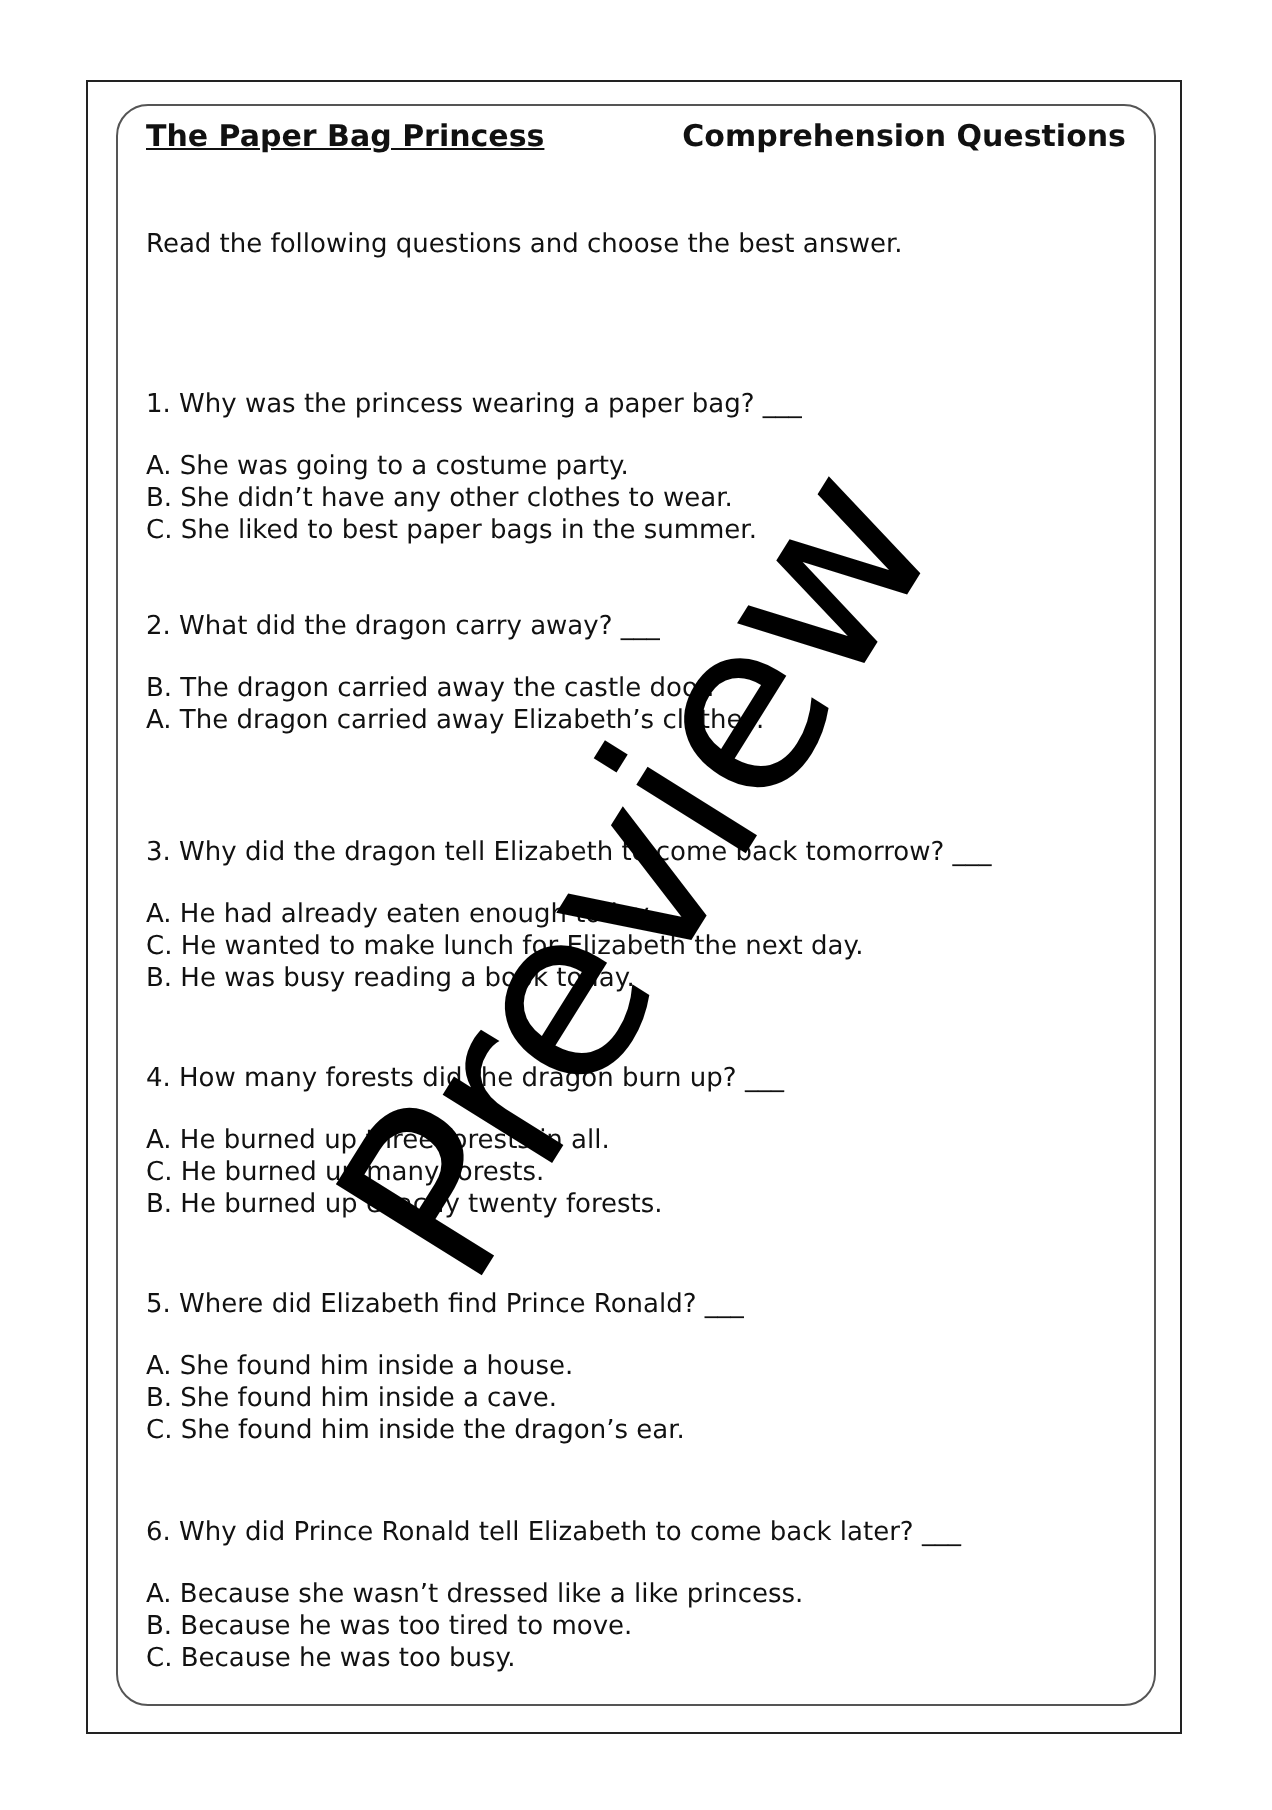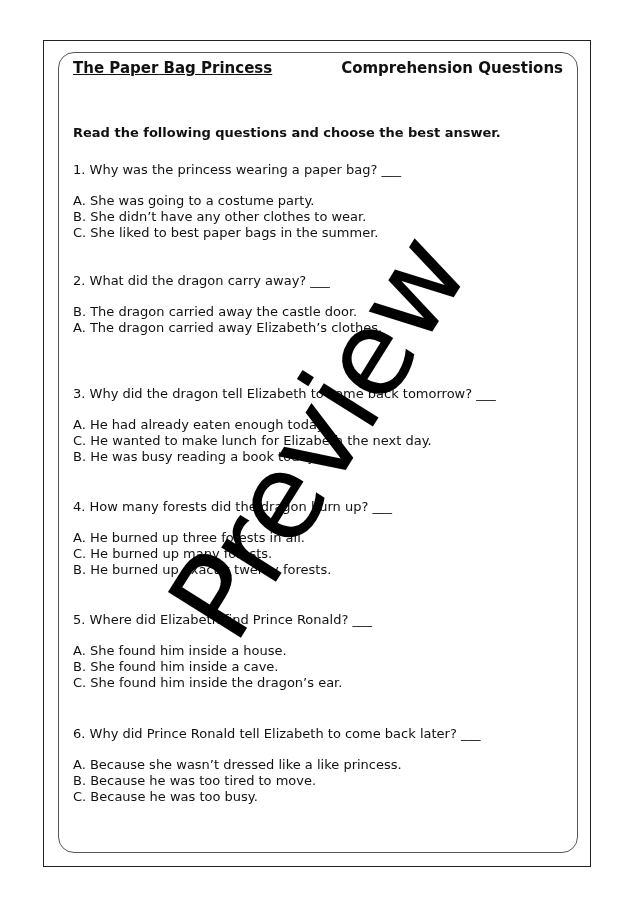--- a/index.html
+++ b/index.html
@@ -5,23 +5,23 @@
   html, body { margin: 0; padding: 0; background: #ffffff; }
   body { width: 636px; height: 905px; position: relative; overflow: hidden;
          font-family: "DejaVu Sans", sans-serif; color: #111; }
   .outer { position: absolute; left: 43px; top: 40px; width: 548px; height: 827px;
            border: 1px solid #222; box-sizing: border-box; }
   .inner { position: absolute; left: 58px; top: 52px; width: 520px; height: 801px;
            border: 1.5px solid #555; border-radius: 16px; box-sizing: border-box; }
   .hdr { position: absolute; top: 59px; font-weight: bold; font-size: 15px; color: #111; }
   .hdr.left { left: 73px; text-decoration: underline; }
   .hdr.right { right: 73px; }
-  .instr { position: absolute; left: 73px; top: 125px; font-size: 13px; font-weight: bold; }
+  .instr { position: absolute; left: 73px; top: 115px; font-size: 13px; }
   .q { position: absolute; left: 73px; font-size: 13px; line-height: 16px; }
-  .q .stem { margin-bottom: 15px; }
+  .q .stem { margin-bottom: 15px; margin-top: 33px; }
   .q .opt { white-space: nowrap; }
   .wm { position: absolute; left: 318px; top: 437px; transform: translate(-50%,-50%) rotate(-58deg);
         font-family: "DejaVu Sans", sans-serif; font-size: 118px; color: #000;
         letter-spacing: -2px; white-space: nowrap; pointer-events: none; }
 </style>
 </head>
 <body>
 
 <div class="outer"></div>
 <div class="inner"></div>

